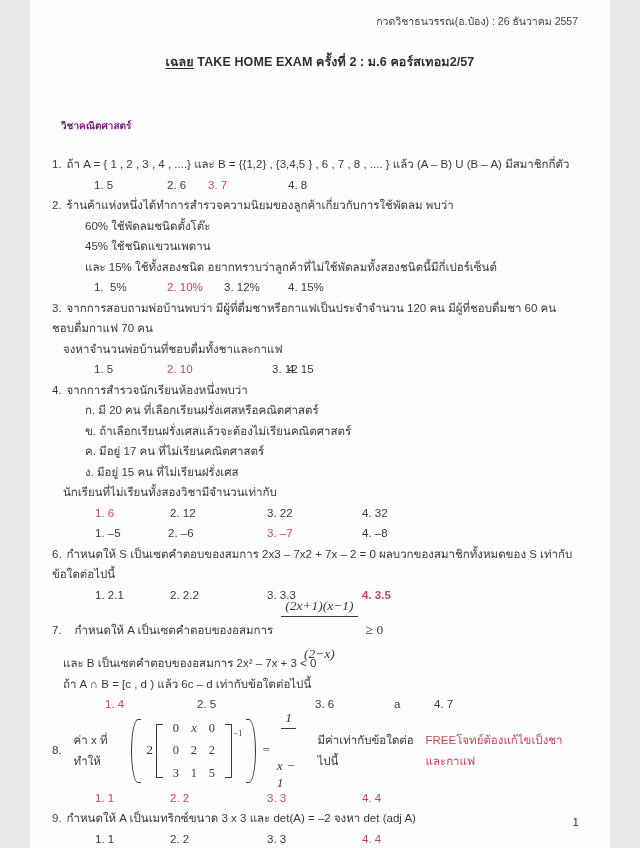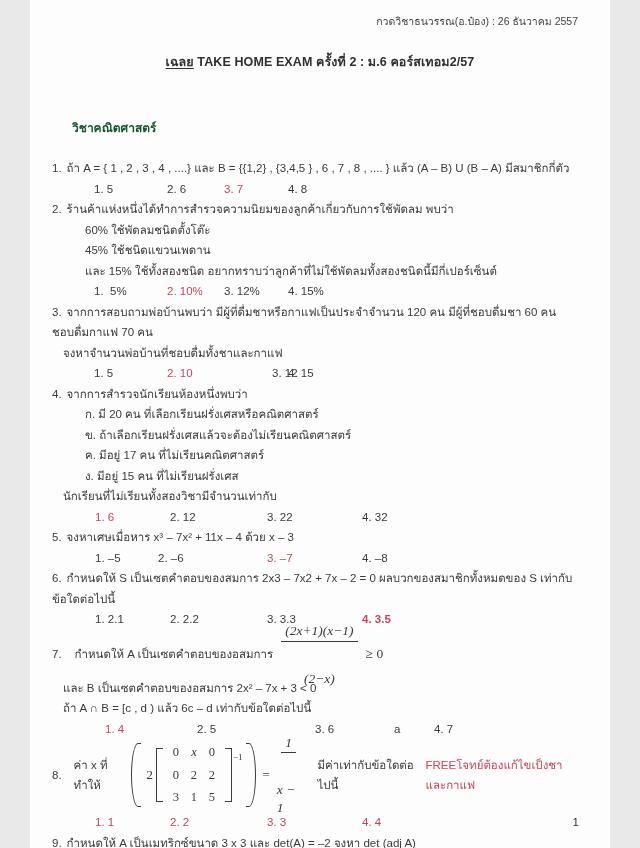--- a/index.html
+++ b/index.html
@@ -2,21 +2,21 @@
 <html style="--red: #c94557; --ink: #3a3a3a; --paper: #fdfdfd;"><head>
 <meta charset="utf-8">
 <style>
   :root{ --ink:#3a3a3a; --red:#c94557; --paper:#fdfdfd; }
   html,body{margin:0;padding:0;}
   body{background:#e9e9e9;font-family:"Liberation Sans","DejaVu Sans",sans-serif;}
   .page{position:relative;width:580px;height:848px;background:var(--paper);color:var(--ink);overflow:hidden;margin:0 auto;}
   .header-note{padding:13px 32px 0 0;text-align:right;font-size:10.5px;color:#434343;}
   .exam-title{margin-top:22px;text-align:center;font-size:12.5px;font-weight:bold;color:#2f2f2f;letter-spacing:.1px;}
   .exam-title .u{text-decoration:underline;text-underline-offset:2px;}
-  .subject-heading{margin:46px 0 0 42px;font-weight:bold;font-size:12px;color:#14532d;}
+  .subject-heading{margin:46px 0 0 31px;font-weight:bold;font-size:10px;color:#701a75;}
   #questions{margin:21px 30px 0 22px;font-size:11.5px;}
   .question{}
   .qline{line-height:20.5px;min-height:20.5px;}
   .ind1{padding-left:11px;}
   .ind2{padding-left:33px;}
   .qnum{margin-right:5px;}
   .choices{position:relative;height:20.5px;}
   .choices span{position:absolute;top:0;white-space:pre;line-height:20.5px;}
   .red{color:var(--red);}
   
@@ -49,21 +49,21 @@
 <div class="page">
   <div class="header-note">กวดวิชาธนวรรณ(อ.ป๋อง) : 26 ธันวาคม 2557</div>
   <div class="exam-title"><span class="u">เฉลย</span><span> TAKE HOME EXAM ครั้งที่ 2 : ม.6 คอร์สเทอม2/57</span></div>
   <div class="subject-heading">วิชาคณิตศาสตร์</div>
   <div id="questions">
       <div class="question">
         <div class="qline ind0"><span class="qnum">1.</span><span>ถ้า A = { 1 , 2 , 3 , 4 , ....}  และ B = {{1,2} , {3,4,5 } , 6 , 7 , 8 , .... }  แล้ว (A – B) U (B – A) มีสมาชิกกี่ตัว</span></div>
         <div class="choices">
           <span style="left: 42px;">1. 5</span>
           <span style="left: 115px;">2. 6</span>
-          <span class="red" style="left: 172px;">3. 7</span>
+          <span class="red" style="left: 156px;">3. 7</span>
           <span style="left: 236px;">4. 8</span>
         </div>
       </div>
       <div class="question">
         <div class="qline ind0"><span class="qnum">2.</span><span>ร้านค้าแห่งหนึ่งได้ทำการสำรวจความนิยมของลูกค้าเกี่ยวกับการใช้พัดลม พบว่า</span></div>
         <div class="qline ind2"><span>60% ใช้พัดลมชนิดตั้งโต๊ะ</span></div>
         <div class="qline ind2"><span>45% ใช้ชนิดแขวนเพดาน</span></div>
         <div class="qline ind2"><span>และ 15% ใช้ทั้งสองชนิด อยากทราบว่าลูกค้าที่ไม่ใช้พัดลมทั้งสองชนิดนี้มีกี่เปอร์เซ็นต์</span></div>
         <div class="choices">
           <span style="left: 42px;">1.  5%</span>
@@ -90,24 +90,23 @@
         <div class="qline ind2"><span>ง. มีอยู่ 15 คน ที่ไม่เรียนฝรั่งเศส</span></div>
         <div class="qline ind1"><span>นักเรียนที่ไม่เรียนทั้งสองวิชามีจำนวนเท่ากับ</span></div>
         <div class="choices">
           <span class="red" style="left: 43px;">1. 6</span>
           <span style="left: 118px;">2. 12</span>
           <span style="left: 215px;">3. 22</span>
           <span style="left: 310px;">4. 32</span>
         </div>
       </div>
       <div class="question">
-        <div class="qline ind0"><span class="qnum">5.</span><span>จงหาเศษเมื่อหาร x³ – 7x² + 11x – 4 ด้วย x – 3</span></div>
         <div class="choices">
           <span style="left: 43px;">1. –5</span>
-          <span style="left: 106px;">2. –6</span>
+          <span style="left: 116px;">2. –6</span>
           <span class="red" style="left: 215px;">3. –7</span>
           <span style="left: 310px;">4. –8</span>
         </div>
       </div>
       <div class="question">
         <div class="qline ind0"><span class="qnum">6.</span><span>กำหนดให้ S เป็นเซตคำตอบของสมการ 2x3 – 7x2 + 7x – 2 = 0 ผลบวกของสมาชิกทั้งหมดของ S เท่ากับข้อใดต่อไปนี้</span></div>
         <div class="choices">
           <span style="left: 43px;">1. 2.1</span>
           <span style="left: 118px;">2. 2.2</span>
           <span style="left: 215px;">3. 3.3</span>

